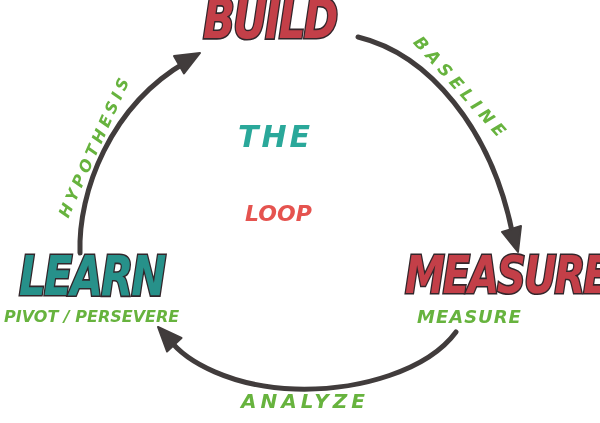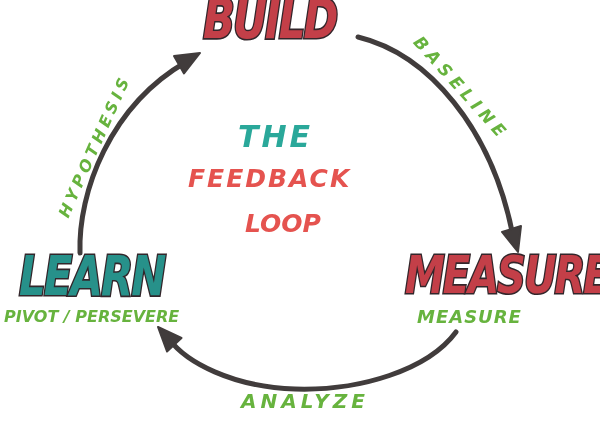--- a/index.html
+++ b/index.html
@@ -43,21 +43,21 @@
   }
   .edge-hypothesis{
     left:15px;top:138px;width:160px;text-align:center;
     font-size:16px;letter-spacing:4px;
     transform:rotate(-66deg);transform-origin:center;
   }
 
   .center-line{position:absolute;font-weight:700;line-height:1;white-space:nowrap;}
   .center-the{left:238px;top:122px;font-size:30px;letter-spacing:3px;color:var(--center-teal,#2aa89a);}
   .center-feedback{left:188px;top:166px;font-size:25px;letter-spacing:2px;color:var(--center-red,#e5534f);}
-  .center-loop{left:245px;top:211px;font-size:25px;letter-spacing:0px;color:var(--center-red,#e5534f);}
+  .center-loop{left:245px;top:203px;font-size:22px;letter-spacing:0px;color:var(--center-red,#e5534f);}
 </style>
 </head>
 <body>
 
 <div class="canvas">
 
   <svg class="arcs" viewBox="0 0 600 423">
 
     <path d="M 80 253 C 78 192 110 106 186 62"></path>
     <polygon points="200,53 184,73.5 174,56"></polygon>
@@ -75,16 +75,15 @@
   <div class="marker sub-metrics">MEASURE</div>
 
   <div class="node-label node-learn">LEARN</div>
   <div class="marker sub-pivot">PIVOT / PERSEVERE</div>
 
   <div class="marker edge-baseline">BASELINE</div>
   <div class="marker edge-analyze">ANALYZE</div>
   <div class="marker edge-hypothesis">HYPOTHESIS</div>
 
   <div class="center-line center-the">THE</div>
-  <div class="center-line center-feedback">FEEDBACK</div>
   <div class="center-line center-loop">LOOP</div>
 
 </div>
 
 </body></html>

